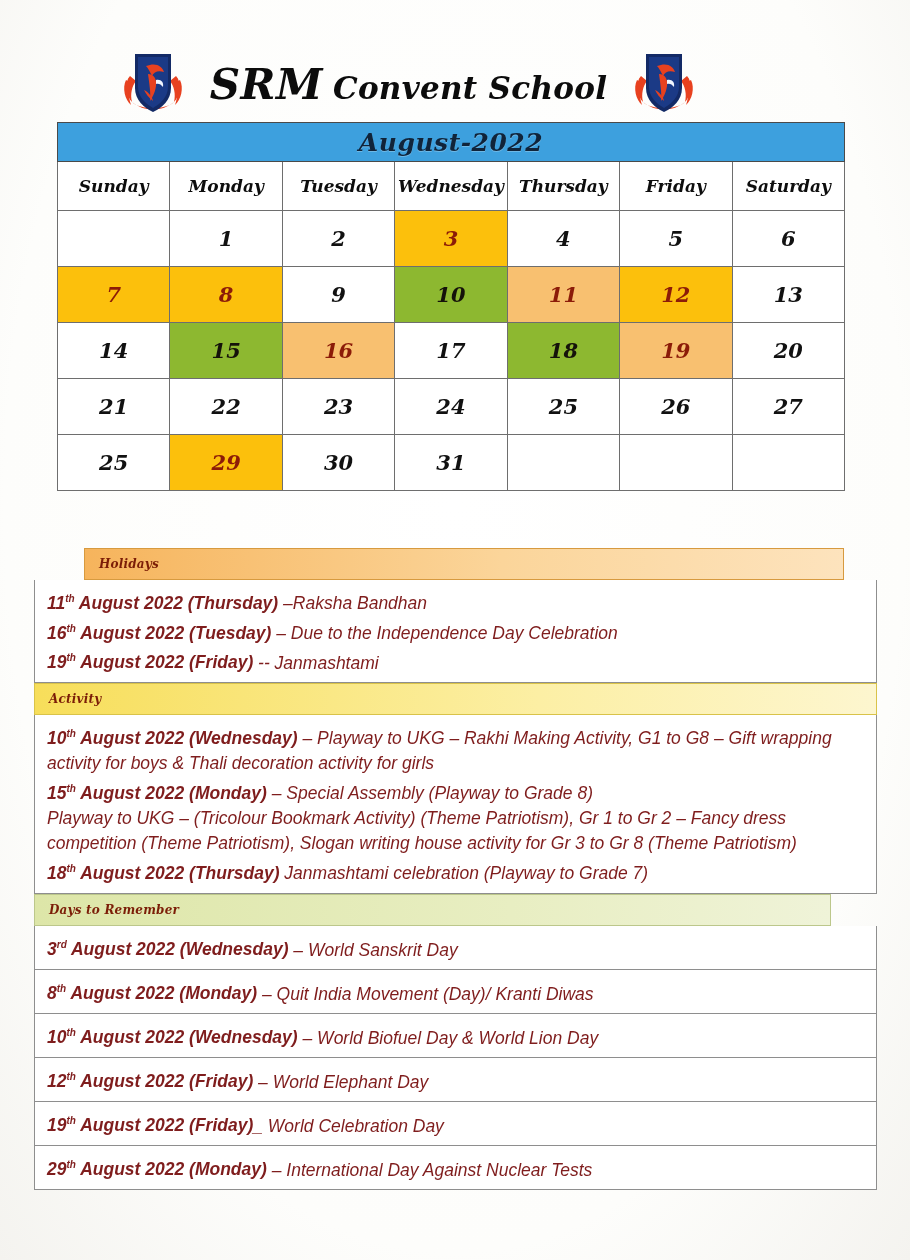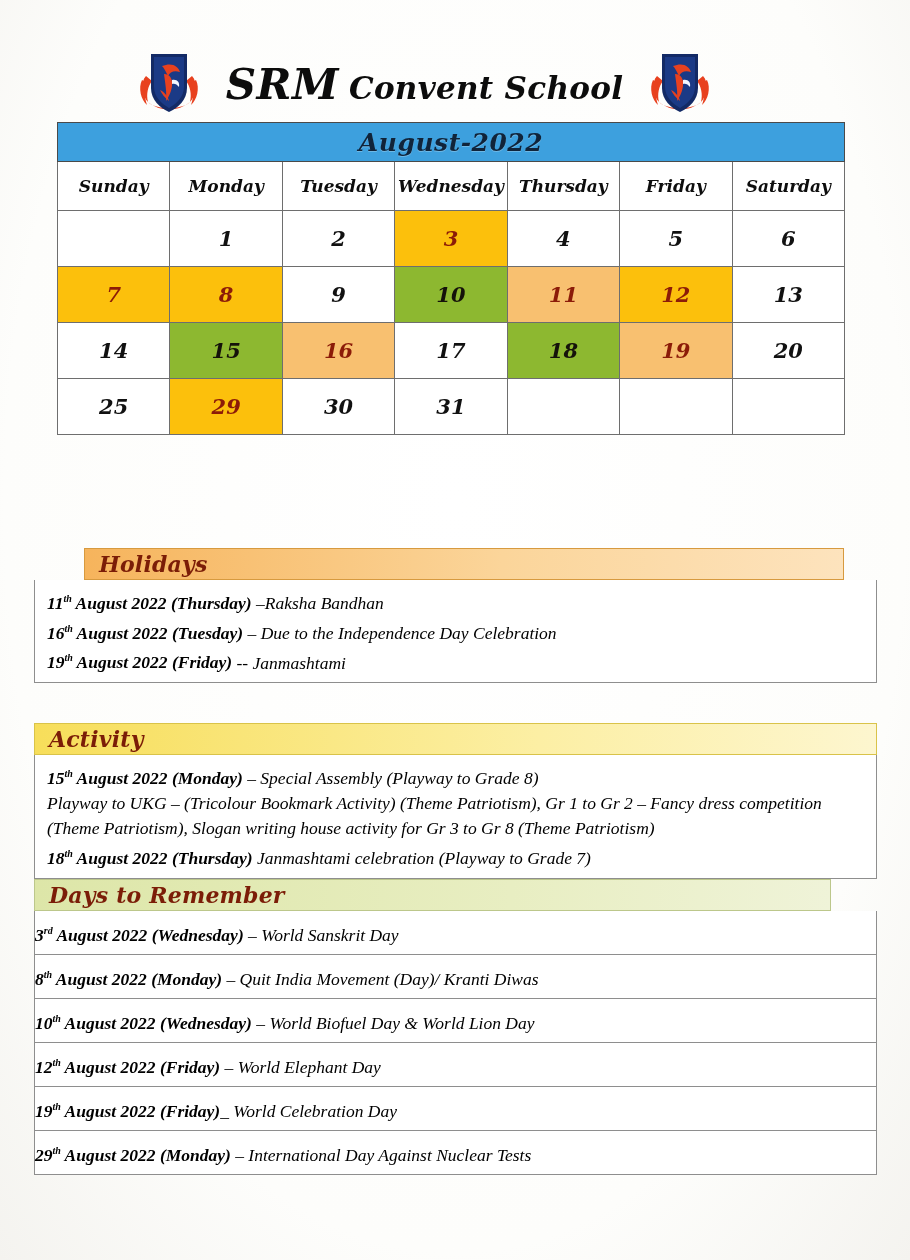--- a/index.html
+++ b/index.html
@@ -12,21 +12,21 @@
     overflow:hidden;
   }
   .page{
     position:absolute;inset:0;
     background:
       radial-gradient(ellipse at 50% 40%, #ffffff 0%, #fdfdfb 70%, #f4f3ef 100%);
   }
 
   
   .header{
-    position:absolute;top:42px;left:16px;width:817px;height:80px;
+    position:absolute;top:42px;left:0;width:817px;height:80px;
     display:flex;align-items:center;justify-content:center;gap:26px;
   }
   .logo{
     width:62px;height:72px;position:relative;flex:0 0 auto;
   }
   .logo svg{display:block;width:100%;height:100%;}
   .school-title{
     display:flex;align-items:baseline;gap:10px;
     transform:translateY(2px);
   }
@@ -97,65 +97,65 @@
   .sec-head{
     height:32px;
     display:flex;align-items:center;
     box-sizing:border-box;
     padding-left:14px;
     border:1px solid #c9a24b;
   }
   .sec-head span{
     font-family:"DejaVu Serif",serif;
     font-style:italic;font-weight:700;
-    font-size:22px;color:#7b1d07;
+    font-size:12px;color:#7b1d07;
     letter-spacing:.2px;
   }
   .sec-head.holidays{
     margin-left:50px;
     width:760px;
     background:linear-gradient(90deg,#f6b45c 0%,#fbd59a 55%,#fde3bd 100%);
     border-color:#d79a3f;
   }
   .sec-head.activity{
     width:843px;
     background:linear-gradient(90deg,#f7de5a 0%,#fcefa4 60%,#fdf6cf 100%);
     border-color:#d9c349;
-    margin-top:40px;
   }
   .sec-head.remember{
     width:797px;
     background:linear-gradient(90deg,#dde6a8 0%,#e8eec2 60%,#eff3d8 100%);
     border-color:#bcc78b;
   }
   .sec-body{
     border:1px solid #8e8e8e;
     border-top:none;
     background:#fff;
     box-sizing:border-box;
     padding:6px 10px 7px 12px;
   }
   .line{
-    font-family:Liberation Serif, serif;
+    font-family:Liberation Sans, sans-serif;
     font-style:italic;
     font-size:17.5px;
     line-height:25px;
-    color:#000000;
+    color:#7f1d1d;
   }
   .line b{font-weight:700;}
   .line .lite{font-weight:400;}
   sup{font-size:10px;vertical-align:super;}
 
   .remember-row{
     border:1px solid #8e8e8e;
     border-top:none;
     background:#fff;
     box-sizing:border-box;
     height:44px;
     display:flex;align-items:center;
+    padding-left:12px;
   }
 </style>
 </head>
 <body>
 
 <div class="page">
 
   <div class="header">
 
     <div class="logo">
@@ -236,20 +236,29 @@
       <tr>
         <td class="day"><span>14</span></td>
         <td class="day hl-green"><span>15</span></td>
         <td class="day hl-peach"><span>16</span></td>
         <td class="day"><span>17</span></td>
         <td class="day hl-green"><span>18</span></td>
         <td class="day hl-peach"><span>19</span></td>
         <td class="day"><span>20</span></td>
       </tr>
 
+      <tr>
+        <td class="day"><span>21</span></td>
+        <td class="day"><span>22</span></td>
+        <td class="day"><span>23</span></td>
+        <td class="day"><span>24</span></td>
+        <td class="day"><span>25</span></td>
+        <td class="day"><span>26</span></td>
+        <td class="day"><span>27</span></td>
+      </tr>
 
       <tr>
         <td class="day"><span>25</span></td>
         <td class="day hl-amber"><span>29</span></td>
         <td class="day"><span>30</span></td>
         <td class="day"><span>31</span></td>
         <td class="day"><span></span></td>
         <td class="day"><span></span></td>
         <td class="day"><span></span></td>
       </tr>
@@ -264,20 +273,21 @@
     <div class="sec-body">
       <div class="line"><b>11<sup>th</sup> August 2022 (Thursday)</b><span class="lite"> –Raksha Bandhan</span></div>
       <div class="line"><b>16<sup>th</sup> August 2022 (Tuesday)</b><span class="lite"> – Due to the Independence Day Celebration</span></div>
       <div class="line"><b>19<sup>th</sup> August 2022 (Friday)</b><span class="lite"> -- Janmashtami</span></div>
     </div>
 
     <div class="sec-head activity">
       <span>Activity</span>
     </div>
     <div class="sec-body">
+      <div class="line"><b>10<sup>th</sup> August 2022 (Wednesday)</b><span class="lite"> –  Playway to UKG – Rakhi Making Activity, G1 to G8 – Gift wrapping activity for boys &amp; Thali decoration activity for girls</span></div>
       <div class="line"><b>15<sup>th</sup> August 2022 (Monday)</b><span class="lite"> – Special Assembly (Playway to Grade 8)</span></div>
       <div class="line"><span class="lite">Playway to UKG – (Tricolour Bookmark Activity) (Theme Patriotism), Gr 1 to Gr 2 – Fancy dress competition (Theme Patriotism), Slogan writing house activity for Gr 3 to Gr 8 (Theme Patriotism)</span></div>
       <div class="line"><b>18<sup>th</sup> August 2022 (Thursday)</b><span class="lite">  Janmashtami celebration (Playway to Grade 7)</span></div>
     </div>
 
     <div class="sec-head remember">
       <span>Days to Remember</span>
     </div>
     <div class="remember-row">
       <div class="line"><b>3<sup>rd</sup> August 2022 (Wednesday)</b><span class="lite"> – World Sanskrit Day</span></div>

